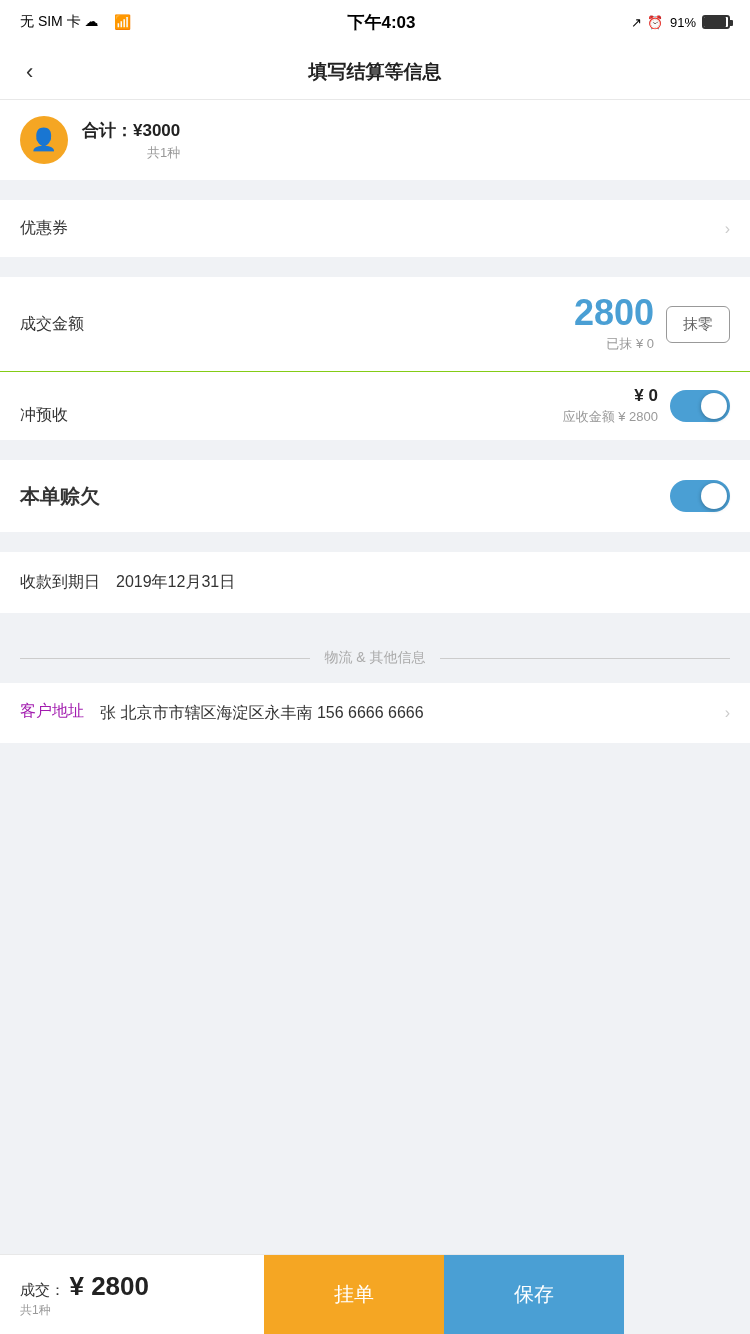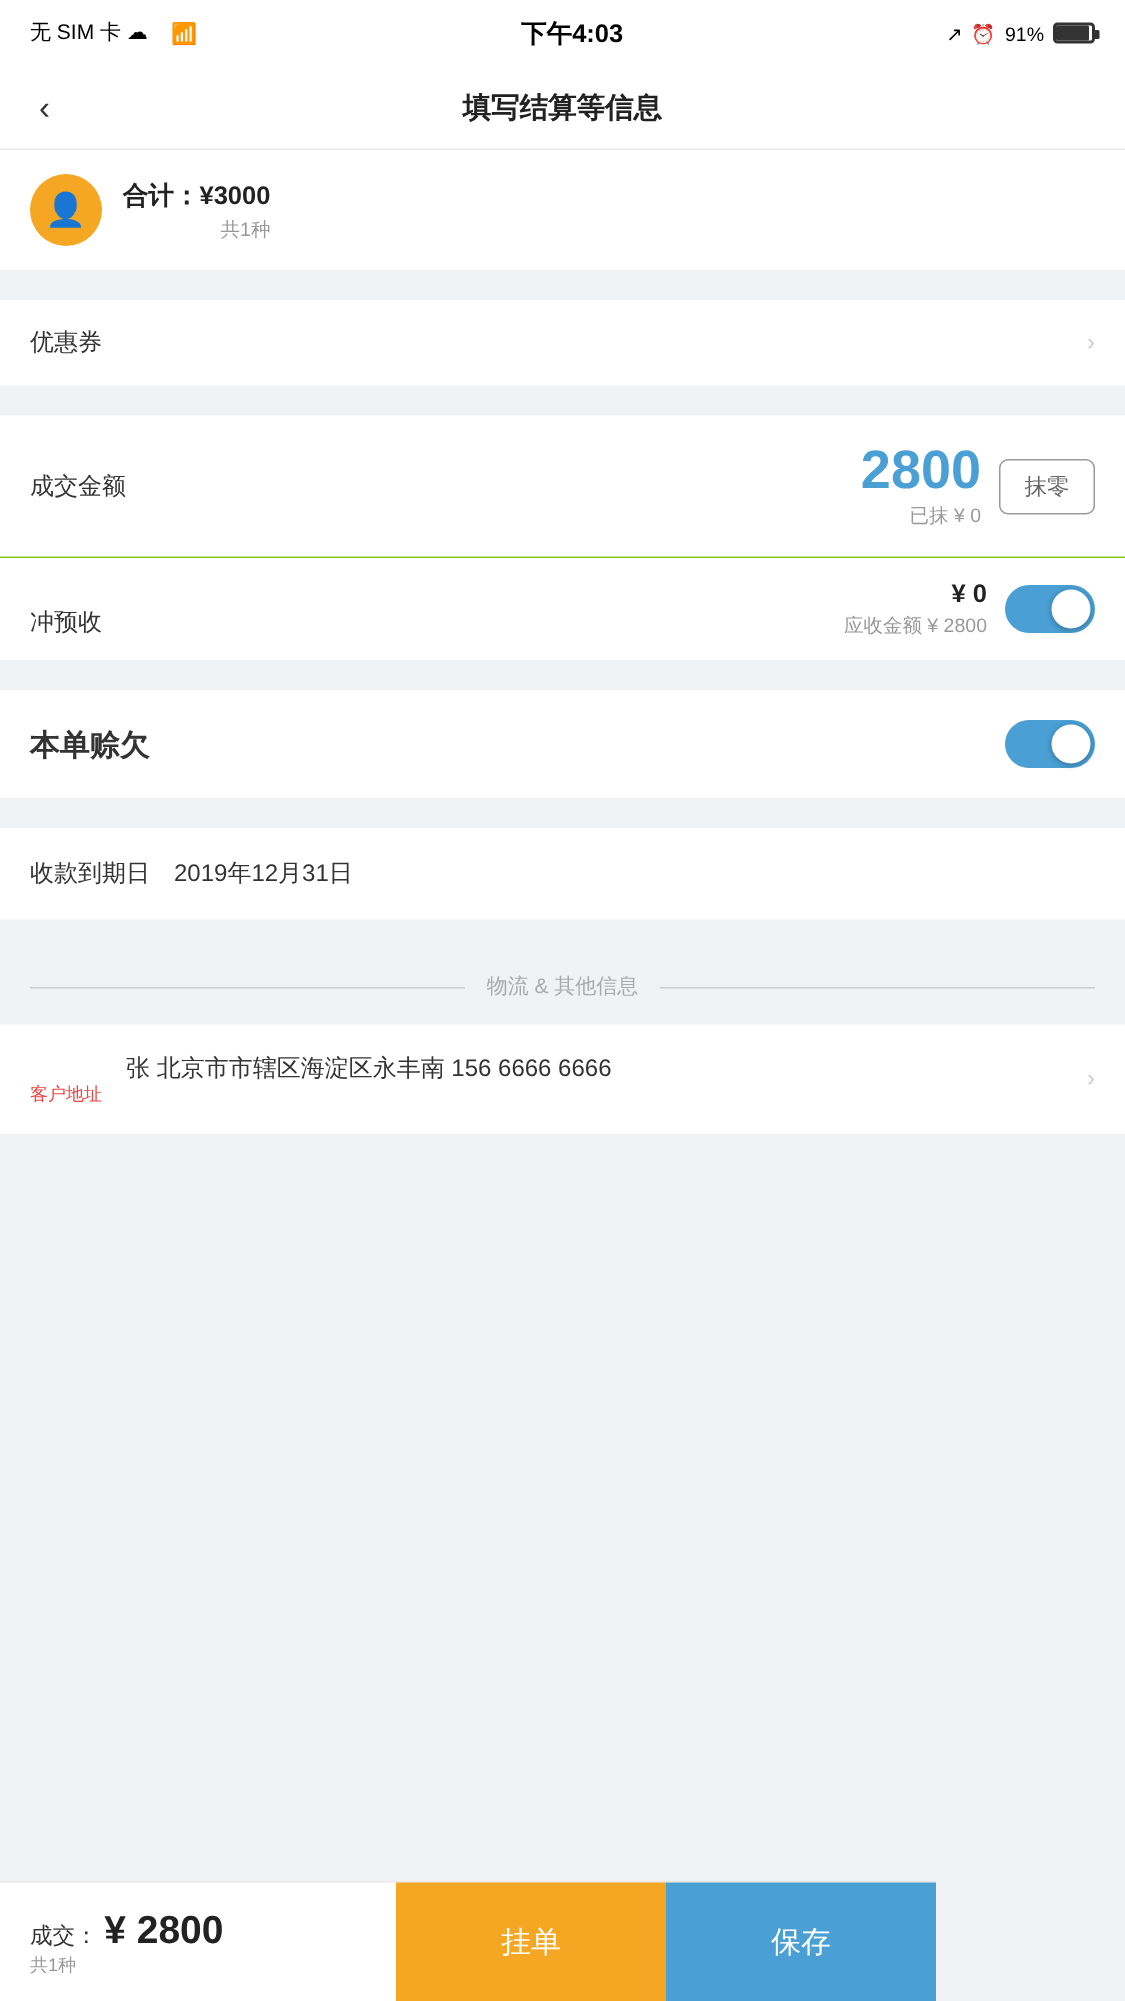--- a/index.html
+++ b/index.html
@@ -213,21 +213,21 @@
     .address-section {
       background: #fff;
       margin-bottom: 10px;
     }
     .address-row {
       display: flex;
       align-items: flex-start;
       padding: 18px 20px;
       gap: 16px;
     }
-    .address-label { font-size: 12px; color: #ef4444; white-space: nowrap; flex-shrink: 0; margin-top: 20px; }
+    .address-label { font-size: 16px; color: #a21caf; white-space: nowrap; flex-shrink: 0; }
     .address-value { font-size: 16px; color: #333; flex: 1; line-height: 1.5; }
     .address-chevron { font-size: 16px; color: #ccc; align-self: center; }
 
     
     .gray-area {
       background: #f0f2f5;
       height: 140px;
     }
 
     

